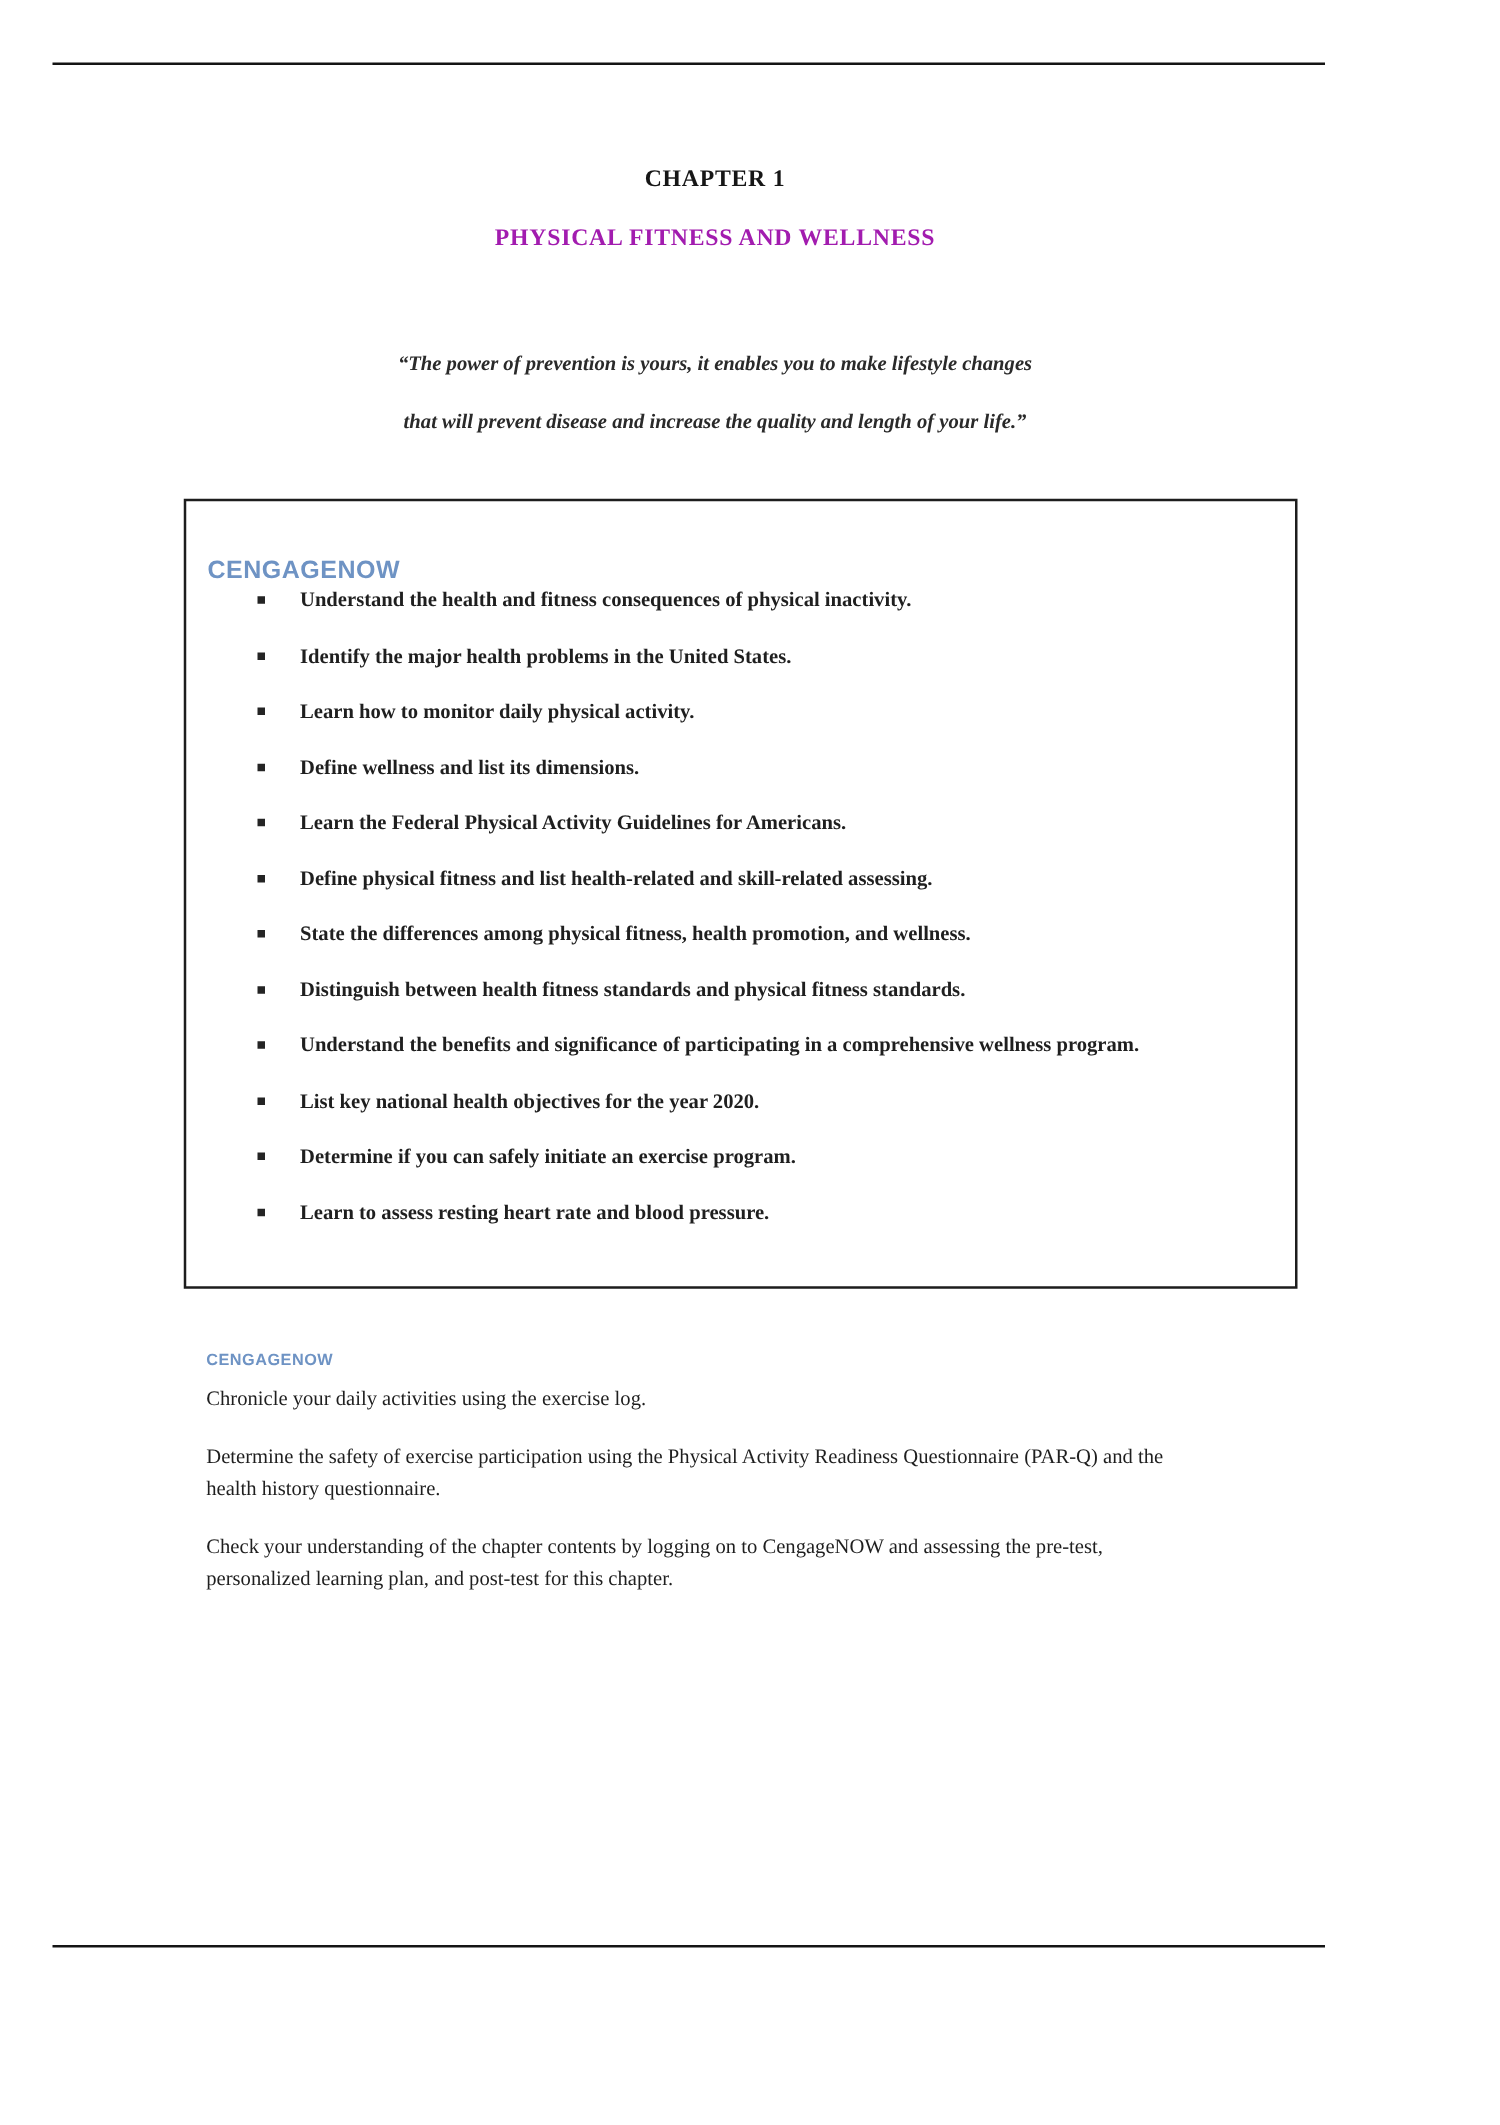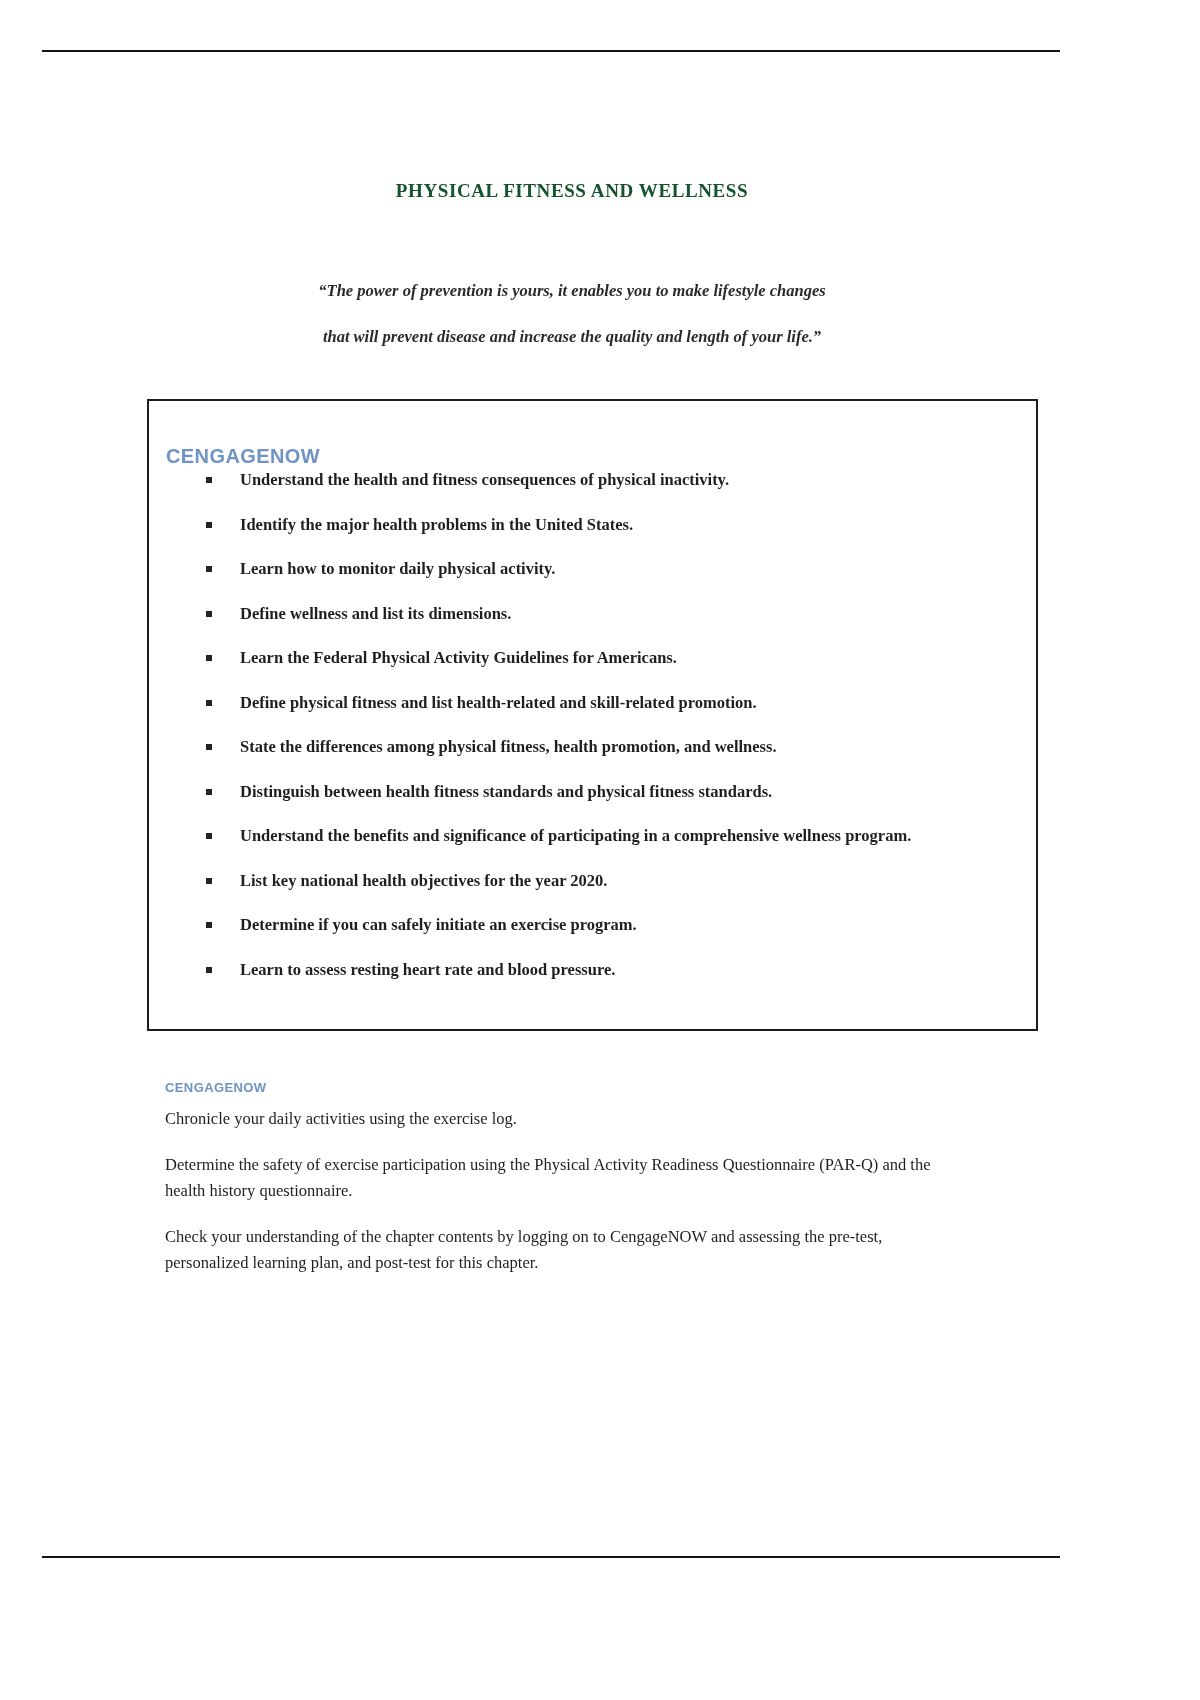--- a/index.html
+++ b/index.html
@@ -57,21 +57,21 @@
   }
   .chapter-title {
     position: absolute;
     left: 0;
     top: 180px;
     width: 1144px;
     text-align: center;
     font-size: 19px;
     font-weight: bold;
     letter-spacing: 0.6px;
-    color: #14532d;
+    color: #a21caf;
   }
 
   
   .quote {
     position: absolute;
     left: 0;
     top: 268px;
     width: 1144px;
     text-align: center;
     font-style: italic;
@@ -160,20 +160,21 @@
   }
   .cengage-para:last-child { margin-bottom: 0; margin-top: 12px; }
 </style>
 </head>
 <body>
 
 <div class="page">
 
   <div class="rule-top"></div>
 
+  <div class="chapter-number">CHAPTER 1</div>
 
   <div class="chapter-title">PHYSICAL FITNESS AND WELLNESS</div>
 
   <div class="quote">
     <span class="quote-line">“The power of prevention is yours, it enables you to make lifestyle changes</span>
     <span class="quote-line">that will prevent disease and increase the quality and length of your life.”</span>
   </div>
 
   <div class="objectives-box">
     <div class="section-heading objectives-heading">CENGAGENOW</div>
@@ -194,21 +195,21 @@
       <li class="objective-item">
         <span class="bullet-square"></span>
         <span>Define wellness and list its dimensions.</span>
       </li>
       <li class="objective-item">
         <span class="bullet-square"></span>
         <span>Learn the Federal Physical Activity Guidelines for Americans.</span>
       </li>
       <li class="objective-item">
         <span class="bullet-square"></span>
-        <span>Define physical fitness and list health-related and skill-related promotion.</span>
+        <span>Define physical fitness and list health-related and skill-related assessing.</span>
       </li>
       <li class="objective-item">
         <span class="bullet-square"></span>
         <span>State the differences among physical fitness, health promotion, and wellness.</span>
       </li>
       <li class="objective-item">
         <span class="bullet-square"></span>
         <span>Distinguish between health fitness standards and physical fitness standards.</span>
       </li>
       <li class="objective-item">

